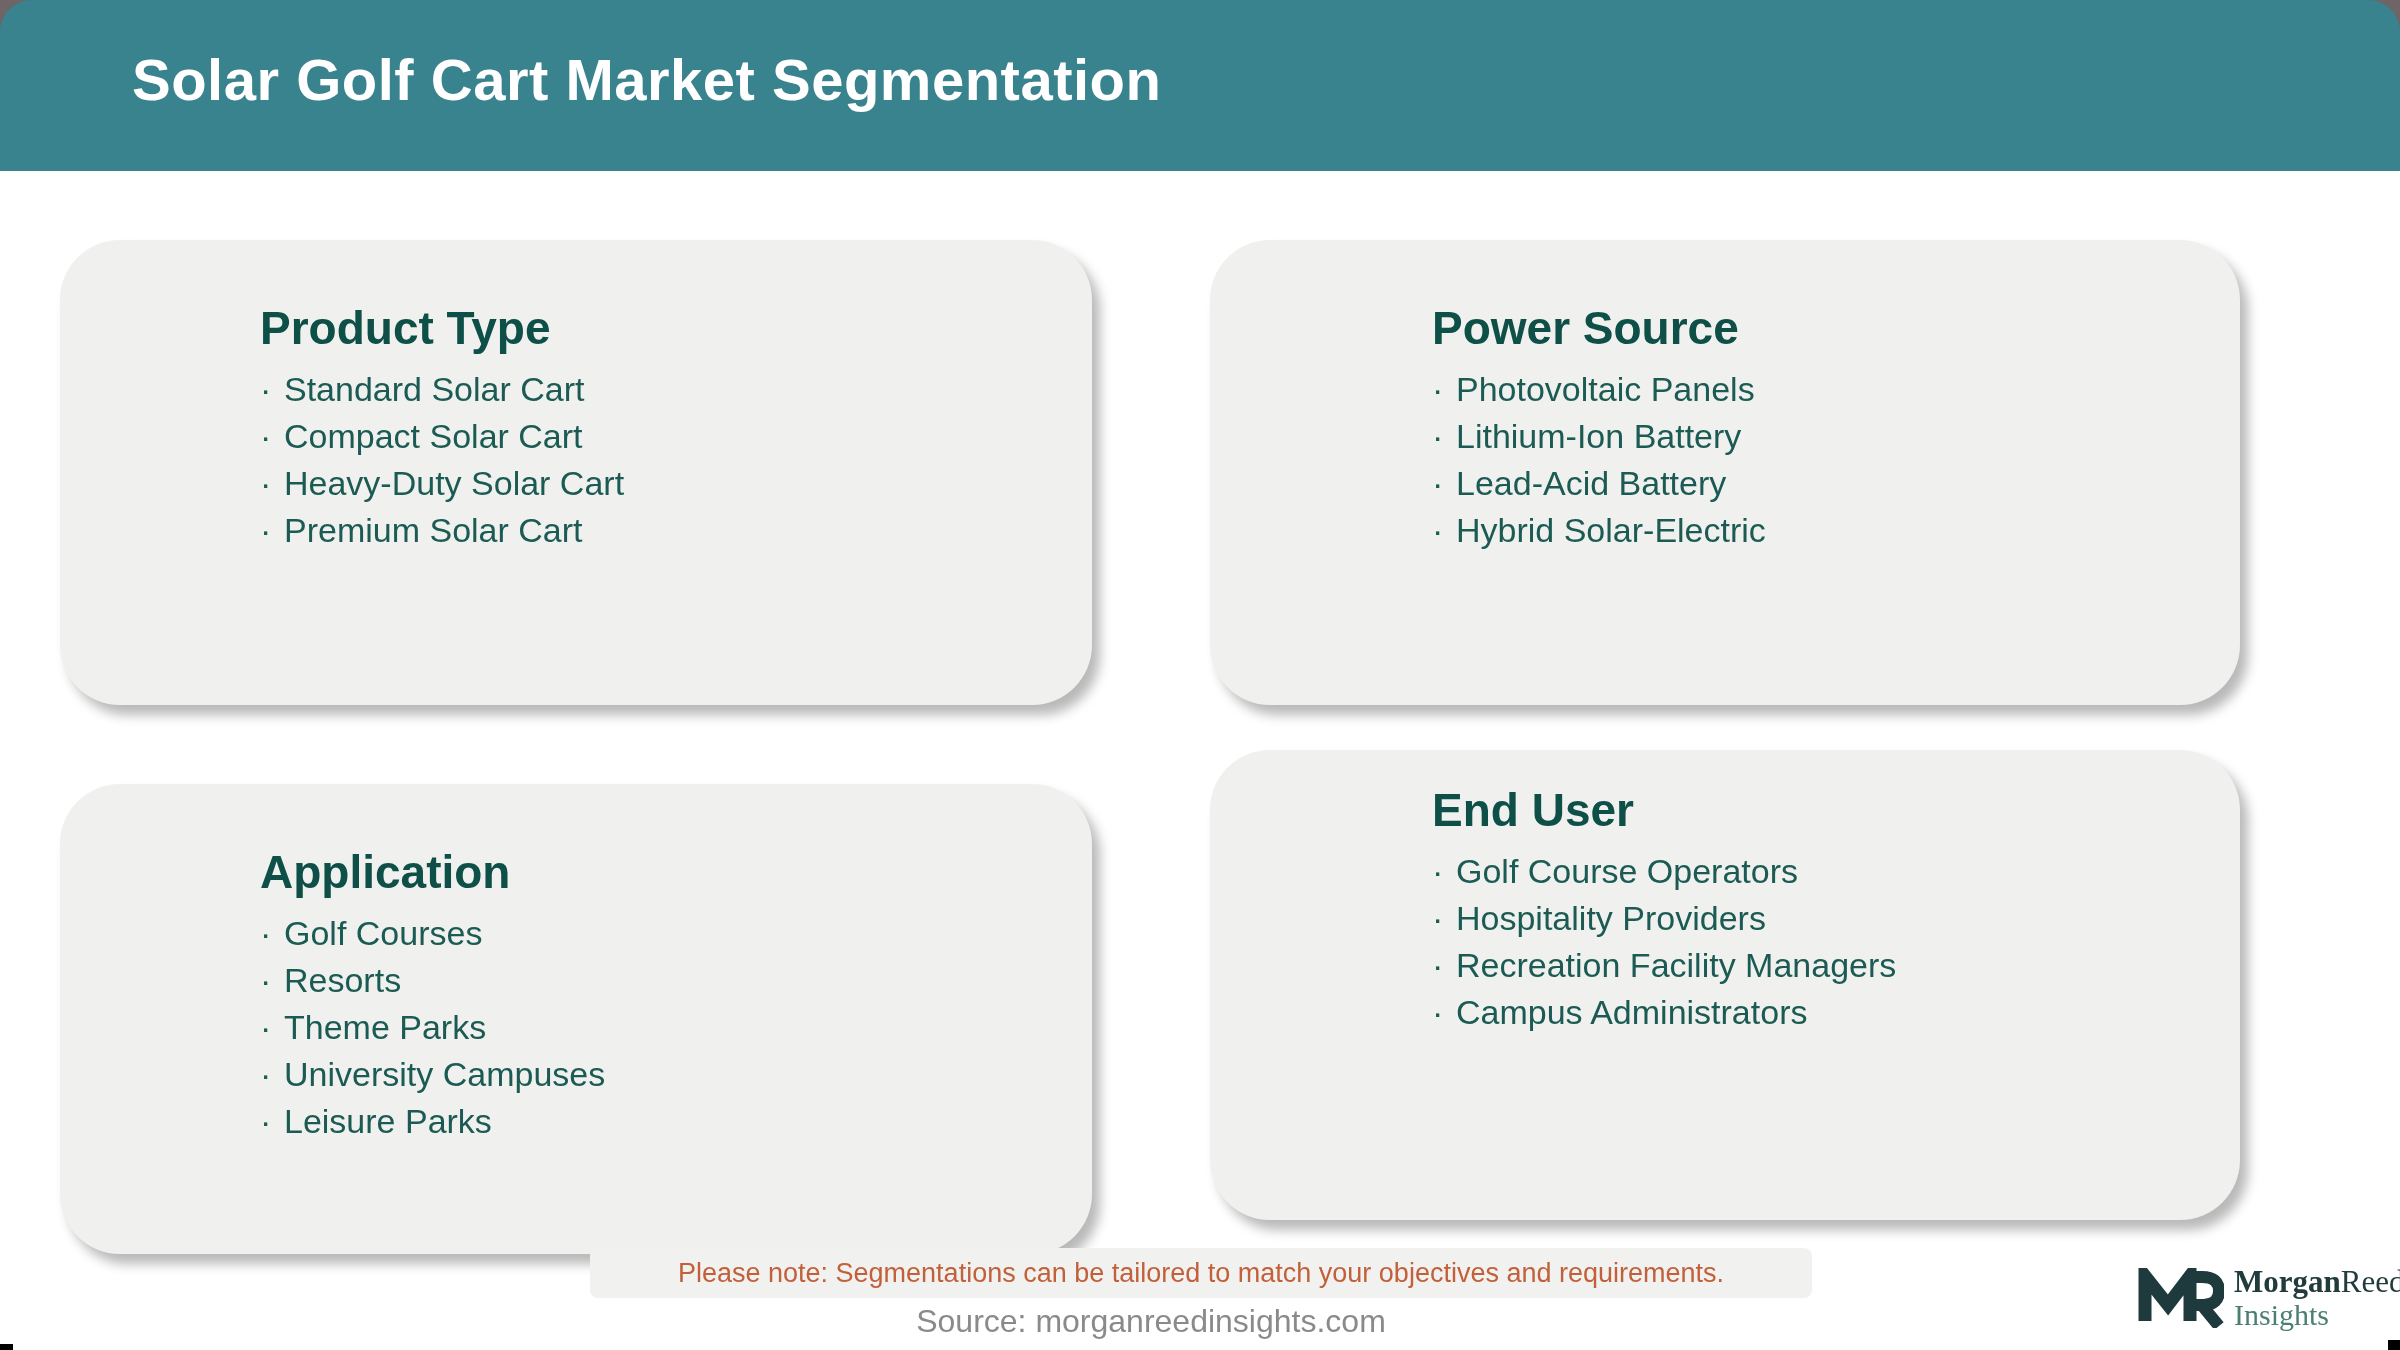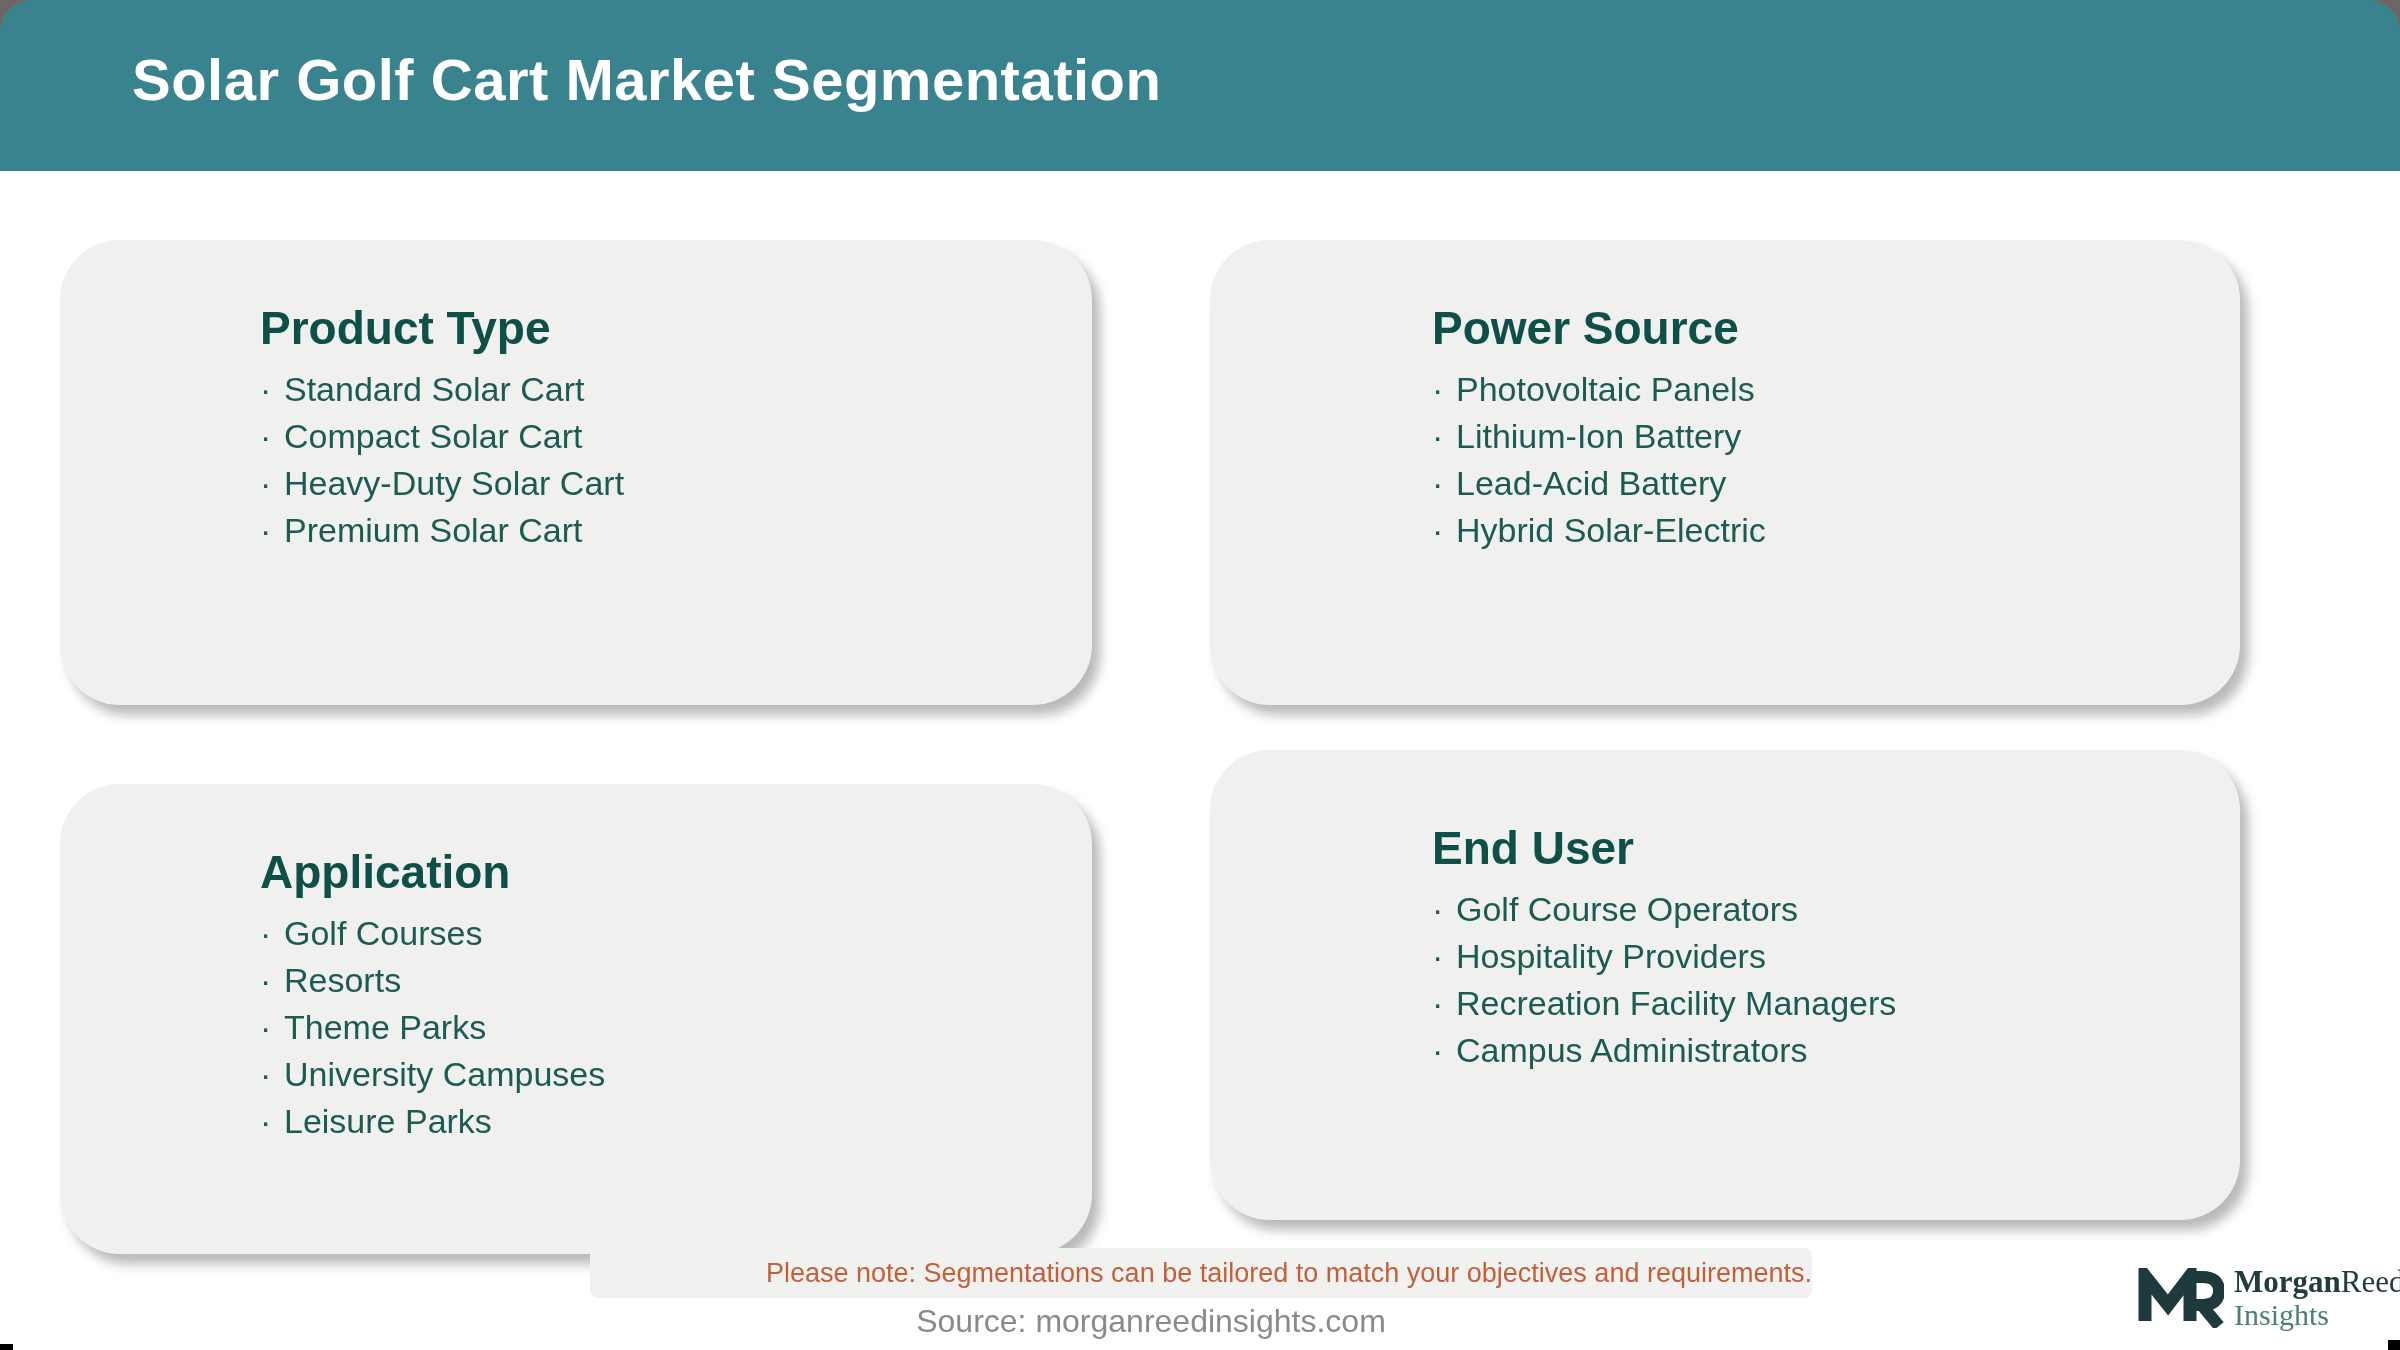--- a/index.html
+++ b/index.html
@@ -48,21 +48,21 @@
     position: absolute;
     background: #f0f0ef;
     border-radius: 60px;
     box-shadow: 8px 10px 12px rgba(0,0,0,0.28);
     box-sizing: border-box;
     z-index: 1;
   }
   .card.c1 { left: 60px;   top: 240px; width: 1032px; height: 465px; padding: 62px 40px 12px 200px; }
   .card.c2 { left: 1210px; top: 240px; width: 1030px; height: 465px; padding: 62px 28px 0 222px; }
   .card.c3 { left: 60px;   top: 750px; width: 1032px; height: 470px; padding: 62px 40px 0 200px; margin-top: 34px; }
-  .card.c4 { left: 1210px; top: 750px; width: 1030px; height: 470px; padding: 72px 40px 0 222px; }
+  .card.c4 { left: 1210px; top: 750px; width: 1030px; height: 470px; padding: 34px 40px 0 222px; }
 
   .card-title {
     margin: 0 0 12px 0;
     font-size: 46px;
     line-height: 52px;
     font-weight: bold;
     color: #0e4f48;
   }
   .card-list {
     list-style: none;
@@ -85,21 +85,21 @@
   }
 
   .note-box {
     position: absolute;
     left: 590px;
     top: 1248px;
     width: 1222px;
     height: 50px;
     background: #f1f1f0;
     border-radius: 8px;
-    text-align: right;
+    text-align: center;
     z-index: 1;
   }
   .note-box .note-text {
     font-size: 27px;
     line-height: 50px;
     color: #c2603a;
     white-space: nowrap;
   }
 
   .source-line {

